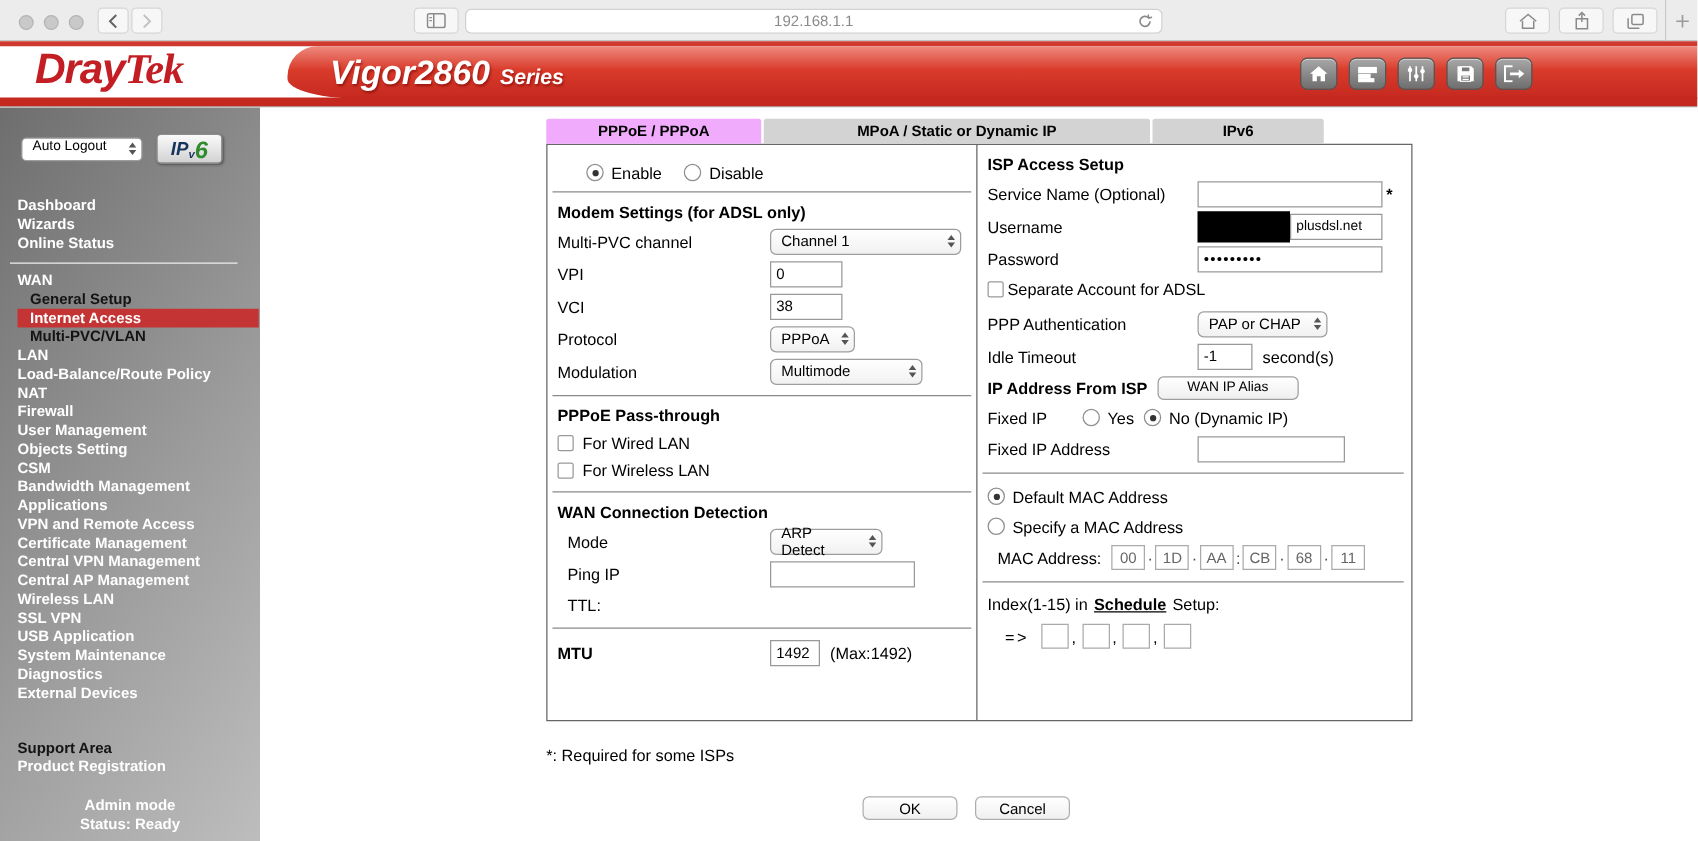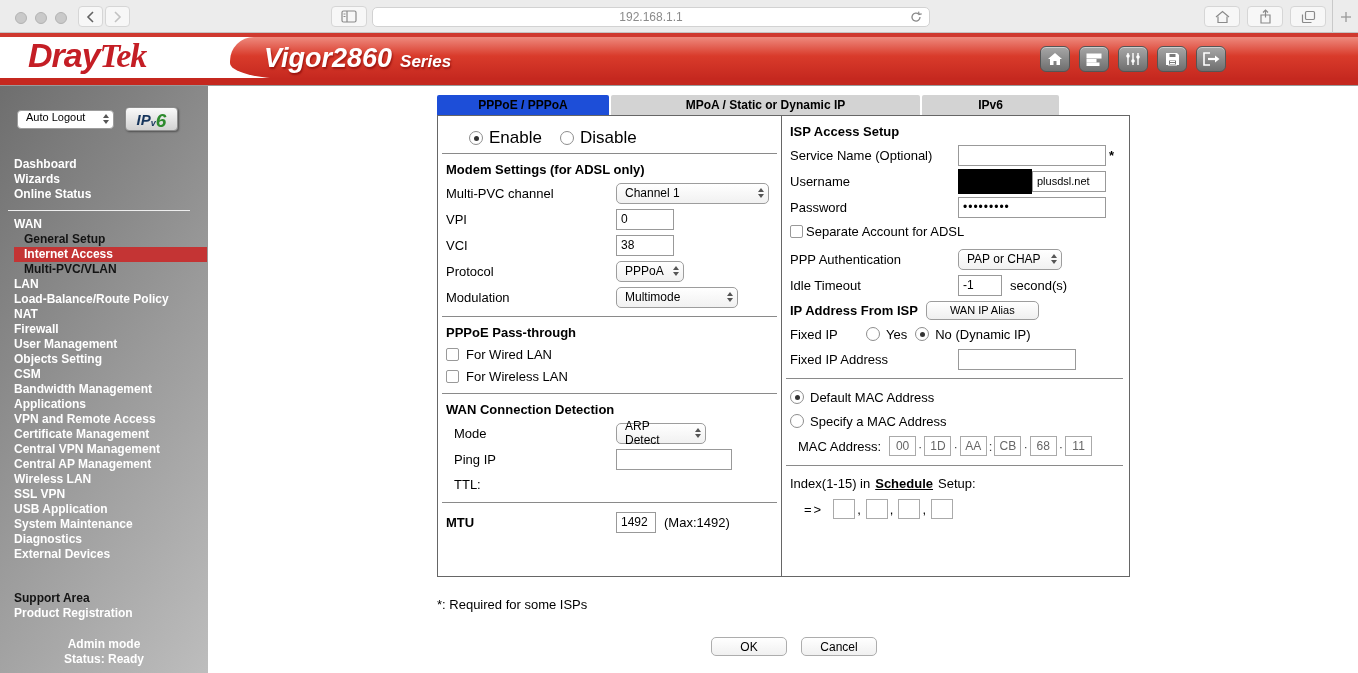--- a/index.html
+++ b/index.html
@@ -72,21 +72,21 @@
   .mi.sub.active { background:#c43434; color:#fff; padding-left:10px; margin-right:1px; }
   .support { margin:29px 0 0 14px; line-height:15px; }
   .support .hdr { color:#141414; }
   .sb-status { margin-top:16px; text-align:center; line-height:15px; }
   
   .panel { position:absolute; left:229px; top:9px; width:693px; }
   .tabs { display:flex; gap:2px; height:20px; width:622px; }
   .tab { background:#d3d3d3; color:#000; font-size:12px; font-weight:bold;
     display:flex; align-items:center; justify-content:center; border-radius:2px 2px 0 0; cursor:pointer; }
   .tab.t0 { width:172px; } .tab.t1 { width:309px; } .tab.t2 { width:137px; }
-  .tab.active { background:#1d4ed8; }
+  .tab.active { background:#f0abfc; }
   .box { width:693px; height:462px; border:1px solid #666; background:#fff; display:flex; }
   .col-left { width:344px; border-right:1px solid #666; padding:4px 8px 0 8px; }
   .col-right { flex:1; padding:4px 10px 0 8px; }
   .sep { border:0; border-top:1px solid #8a8a8a; margin:6px -4px; }
   .sect { font-weight:bold; font-size:13px; margin:8px 0 3px 0; color:#000; }
   .frow { display:flex; align-items:center; height:26px; font-size:13px; color:#000; }
   .frow.sm { height:24px; }
   .frow .lbl { width:170px; flex-shrink:0; }
   .frow .lbl.ind { padding-left:8px; }
   .col-right .frow .lbl { width:168px; }
@@ -98,38 +98,38 @@
     background:linear-gradient(#fff,#f1f1f1); display:flex; align-items:center;
     font-size:12px; padding:0 20px 0 8px; cursor:pointer; }
   .sel .chev { top:4px; }
   .radio { width:14px; height:14px; border-radius:50%; border:1px solid #8e8e8e; background:#fff;
     display:inline-block; position:relative; flex-shrink:0; }
   .radio.on::after { content:""; position:absolute; left:4px; top:4px; width:5px; height:5px;
     border-radius:50%; background:#333; }
   .cb { width:13px; height:13px; border:1px solid #999; border-radius:2px; background:#fff;
     display:inline-block; flex-shrink:0; }
   .rlbl { margin-left:6px; }
-  .radio-row { display:flex; align-items:center; margin:9px 0 2px 23px; height:18px; font-size:17px; }
+  .radio-row { display:flex; align-items:center; margin:9px 0 2px 23px; height:18px; font-size:13px; }
   .cbrow { display:flex; align-items:center; height:22px; font-size:13px; }
   .cbrow .cb { margin-right:7px; }
   .redact { width:74px; height:25px; background:#000; flex-shrink:0; }
   .alias-btn { height:19px; border:1px solid #9d9d9d; border-radius:5px; font-size:11px;
     background:linear-gradient(#fff,#efefef); padding:0 23px; display:flex; align-items:center;
     margin-left:8px; cursor:pointer; }
   .mac-in { width:27px; height:20px; border:1px solid #aaa; font-size:12px; text-align:center; color:#666;
     padding:0; background:#fff; }
   .mac-sep { margin:0 2px; color:#444; }
   .sched-line { font-size:13px; margin-top:10px; }
   .sched-line .lk { font-weight:bold; text-decoration:underline; margin:0 5px; cursor:pointer; }
   .sched-ins { display:flex; align-items:center; margin:8px 0 0 14px; font-size:13px; }
   .sched-ins .arrow { margin-right:8px; letter-spacing:2px; }
   .sc-in { width:22px; height:20px; border:1px solid #aaa; margin:0 2px; background:#fff; }
   .sc-comma { margin-right:3px; }
   .req-note { position:absolute; left:229px; top:511px; font-size:13px; color:#000; }
-  .actions { position:absolute; left:503px; top:551px; display:flex; gap:14px; }
+  .actions { position:absolute; left:482px; top:551px; display:flex; gap:14px; }
   .mac-btn { width:76px; height:19px; border:1px solid #adadad; border-radius:5px;
     background:linear-gradient(#fff,#f0f0f0); font-size:12px; color:#000;
     display:flex; align-items:center; justify-content:center; cursor:pointer; font-family:"Liberation Sans",sans-serif; }
   .unit { margin-left:8px; }
   .star { font-weight:bold; margin-left:3px; }
 </style>
 </head>
 <body>
 
 <div class="chrome">

